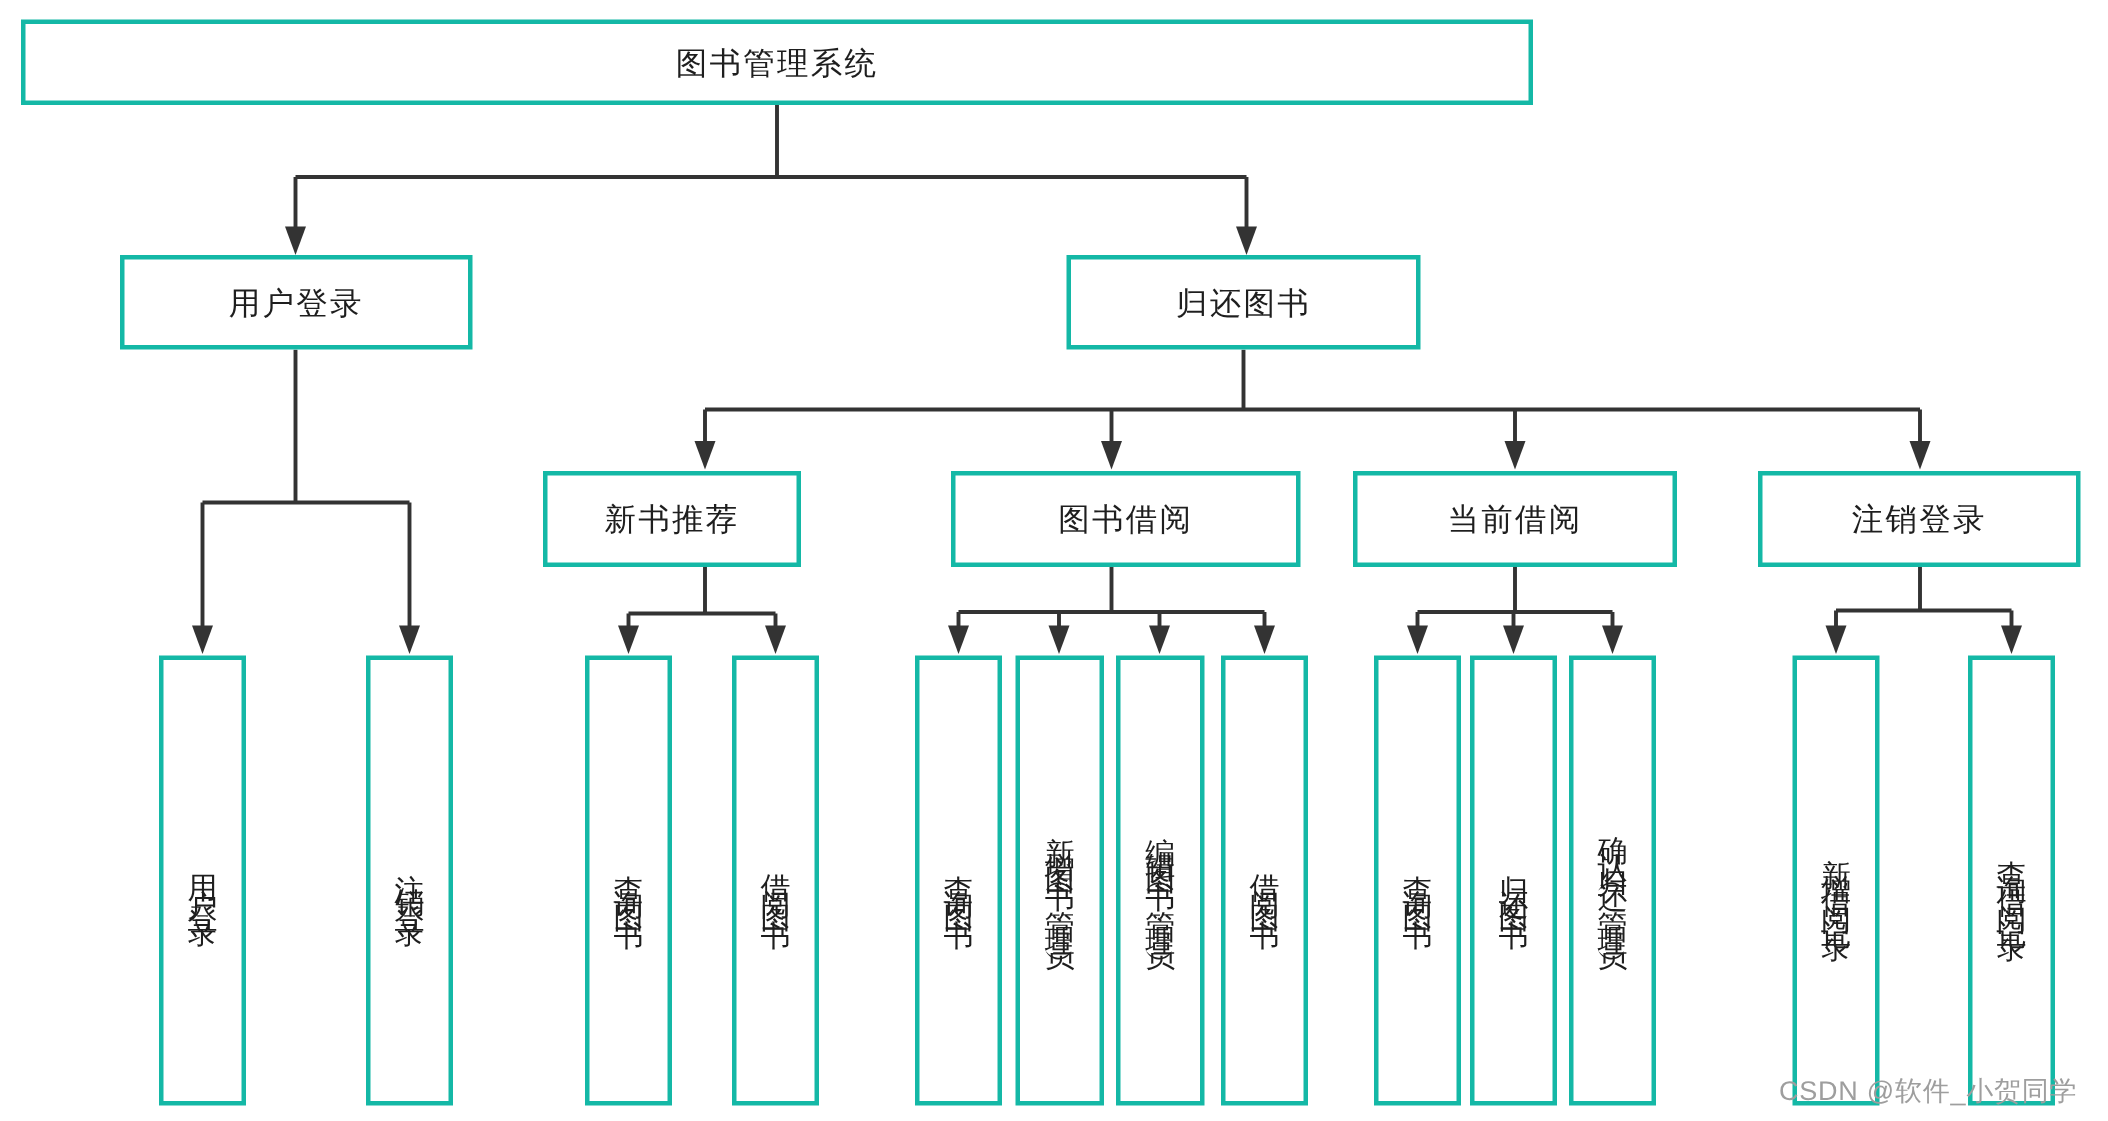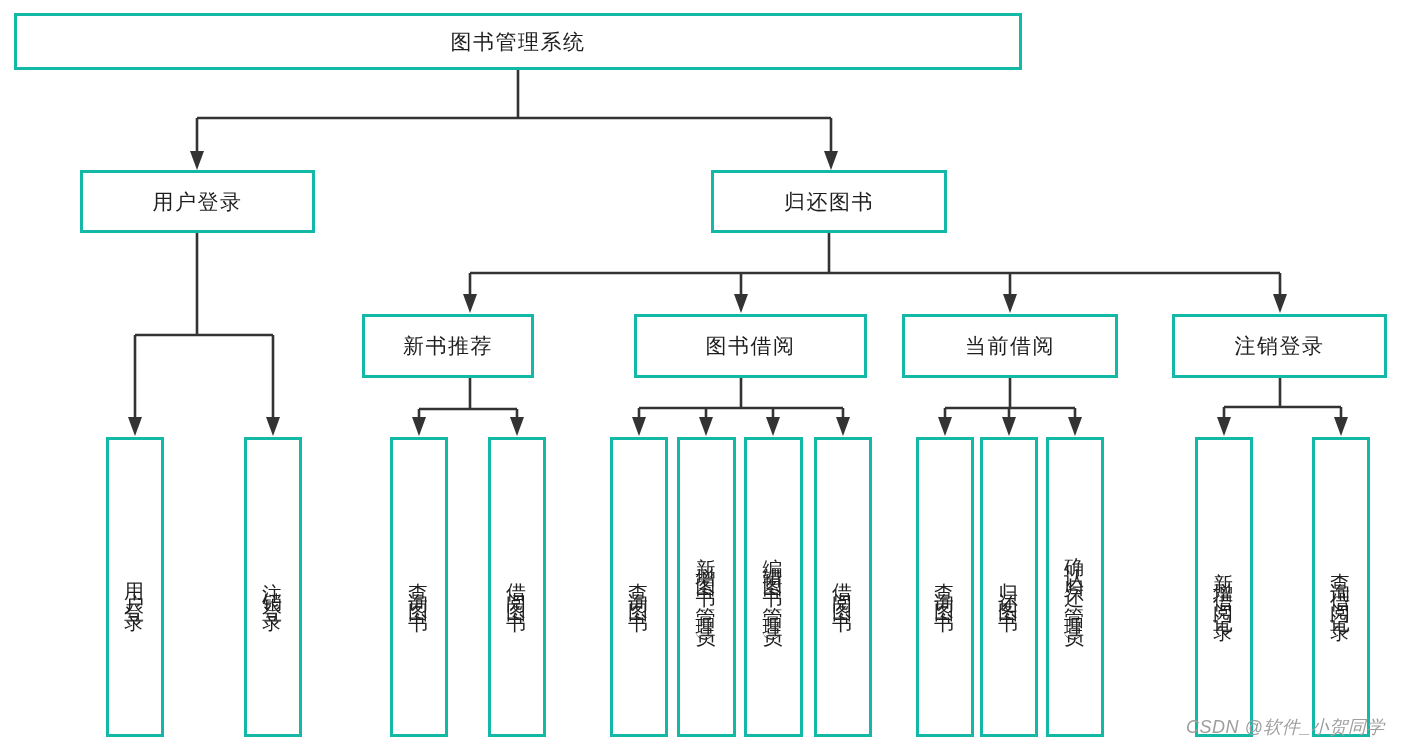--- a/index.html
+++ b/index.html
@@ -30,21 +30,20 @@
     font-size:20px;
   }
   .watermark {
     position:absolute;
     left:1186px; top:715px;
     font-size:18px;
     color:#9e9e9e;
     letter-spacing:0.5px;
     z-index:2;
     white-space:nowrap;
-    font-style:italic;
   }
 </style>
 </head>
 <body>
 
 <div class="canvas">
 
   <svg class="connectors" width="1405" height="747" viewBox="0 0 1405 747">
     <g stroke="#333333" stroke-width="2.6" fill="none">
 

